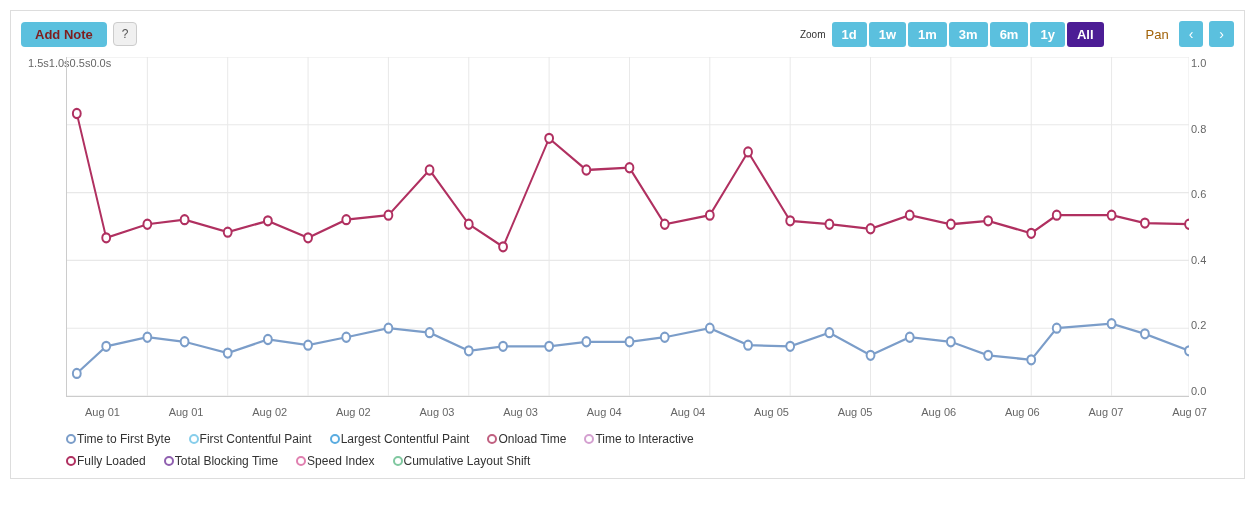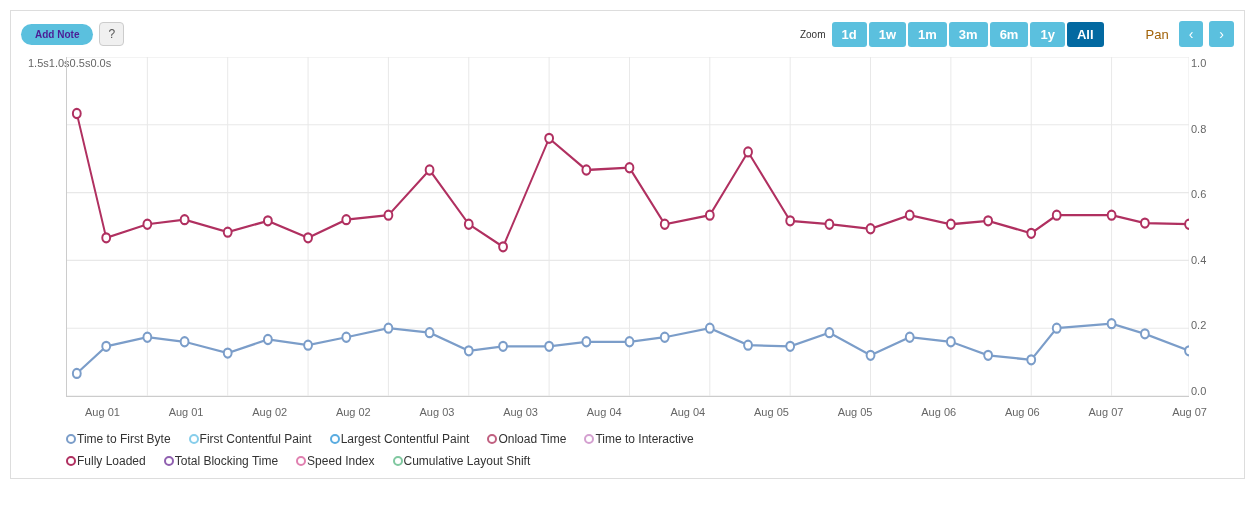--- a/index.html
+++ b/index.html
@@ -15,25 +15,25 @@
       padding: 10px 10px 10px 10px;
     }
     .toolbar {
       display: flex;
       align-items: center;
       margin-bottom: 8px;
       gap: 6px;
     }
     .add-note-btn {
       background: #5bc0de;
-      color: #4c1d95;
+      color: #7f1d1d;
       border: none;
       padding: 5px 14px;
-      border-radius: 12px;
-      font-size: 10px;
+      border-radius: 4px;
+      font-size: 13px;
       cursor: pointer;
       font-weight: bold;
     }
     .help-btn {
       background: #f0f0f0;
       border: 1px solid #ccc;
       border-radius: 4px;
       padding: 4px 8px;
       font-size: 12px;
       cursor: pointer;
@@ -53,21 +53,21 @@
       background: #5bc0de;
       color: white;
       border: none;
       padding: 5px 10px;
       font-size: 13px;
       cursor: pointer;
       border-radius: 3px;
       font-weight: bold;
     }
     .zoom-btn.active {
-      background: #0369a1;
+      background: #4c1d95;
       color: white;
     }
     .pan-label {
       font-size: 13px;
       color: #a16207;
       margin-left: 18px;
       margin-right: 4px;
       padding-left: 18px;
     }
     .pan-btn {

